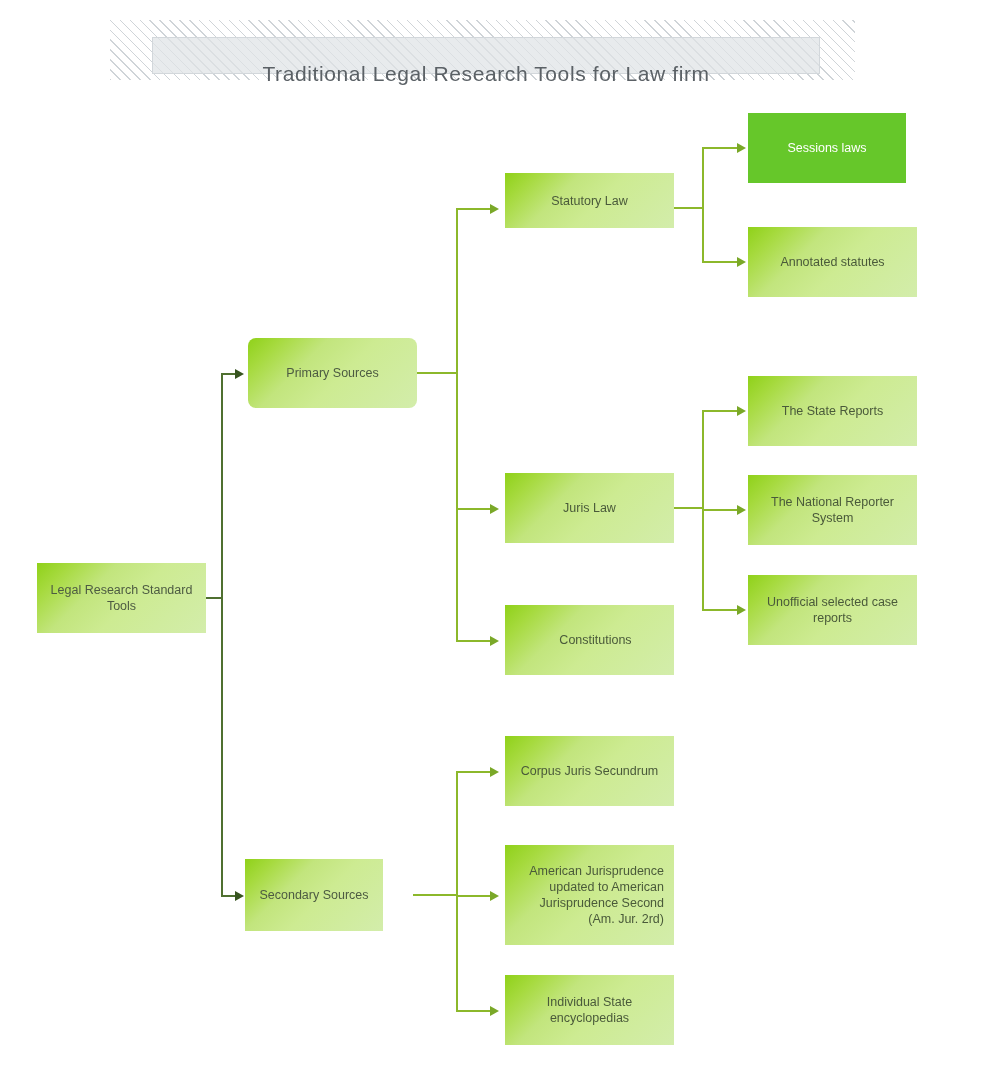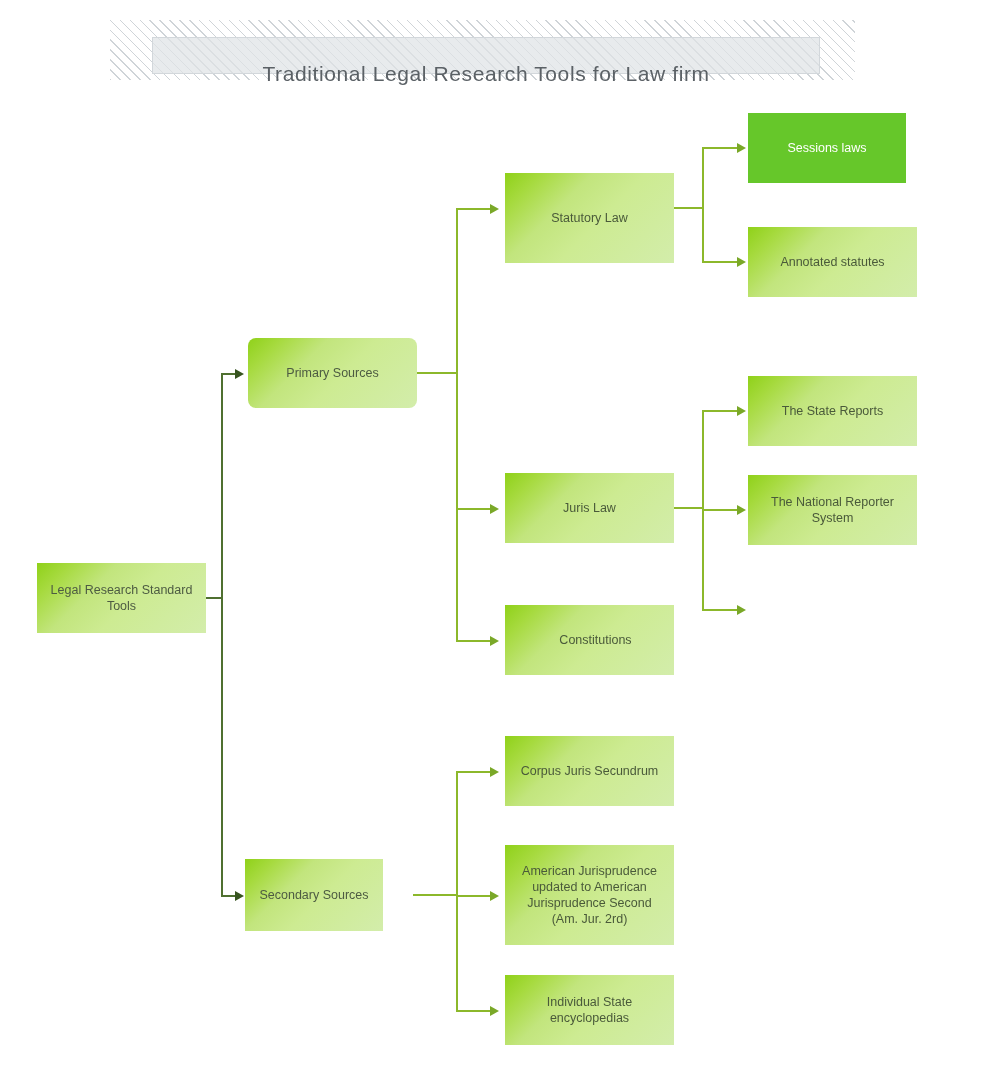--- a/index.html
+++ b/index.html
@@ -162,21 +162,21 @@
   </div>
 
   <div class="node level1" style="left:248px; top:338px; width:169px; height:70px;border-radius:8px;">
     <span>Primary Sources</span>
   </div>
 
   <div class="node level1" style="left:245px; top:859px; width:138px; height:72px;">
     <span>Secondary Sources</span>
   </div>
 
-  <div class="node" style="left:505px; top:173px; width:169px; height:90px;">
+  <div class="node" style="left:505px; top:173px; width:169px; height:55px;">
     <span>Statutory Law</span>
   </div>
 
   <div class="node" style="left:505px; top:473px; width:169px; height:70px;">
     <span>Juris Law</span>
   </div>
 
   <div class="node" style="left:505px; top:605px; width:169px; height:70px;padding-left:22px;">
     <span>Constitutions</span>
   </div>
@@ -190,26 +190,29 @@
   </div>
 
   <div class="node" style="left:748px; top:376px; width:169px; height:70px;">
     <span>The State Reports</span>
   </div>
 
   <div class="node" style="left:748px; top:475px; width:169px; height:70px;">
     <span>The National Reporter System</span>
   </div>
 
+  <div class="node" style="left:748px; top:575px; width:169px; height:70px;">
+    <span>Unofficial selected case reports</span>
+  </div>
 
   <div class="node" style="left:505px; top:736px; width:169px; height:70px;">
     <span>Corpus Juris Secundrum</span>
   </div>
 
-  <div class="node" style="left:505px; top:845px; width:169px; height:100px;">
+  <div class="node" style="left:505px; top:845px; width:169px; height:100px;text-align:right;">
     <span>American Jurisprudence updated to American Jurisprudence Second (Am. Jur. 2rd)</span>
   </div>
 
   <div class="node" style="left:505px; top:975px; width:169px; height:70px;">
     <span>Individual State encyclopedias</span>
   </div>
 
 </div>
 
 </body></html>

